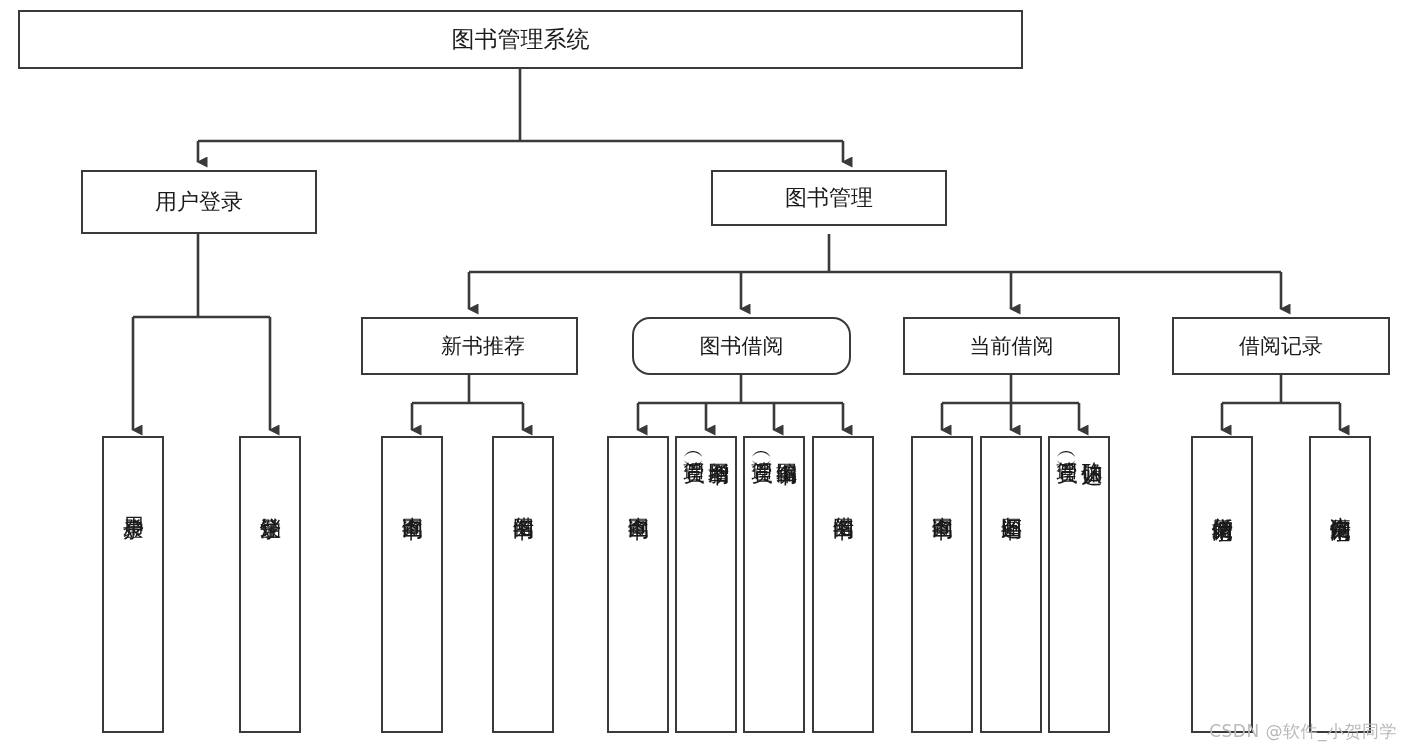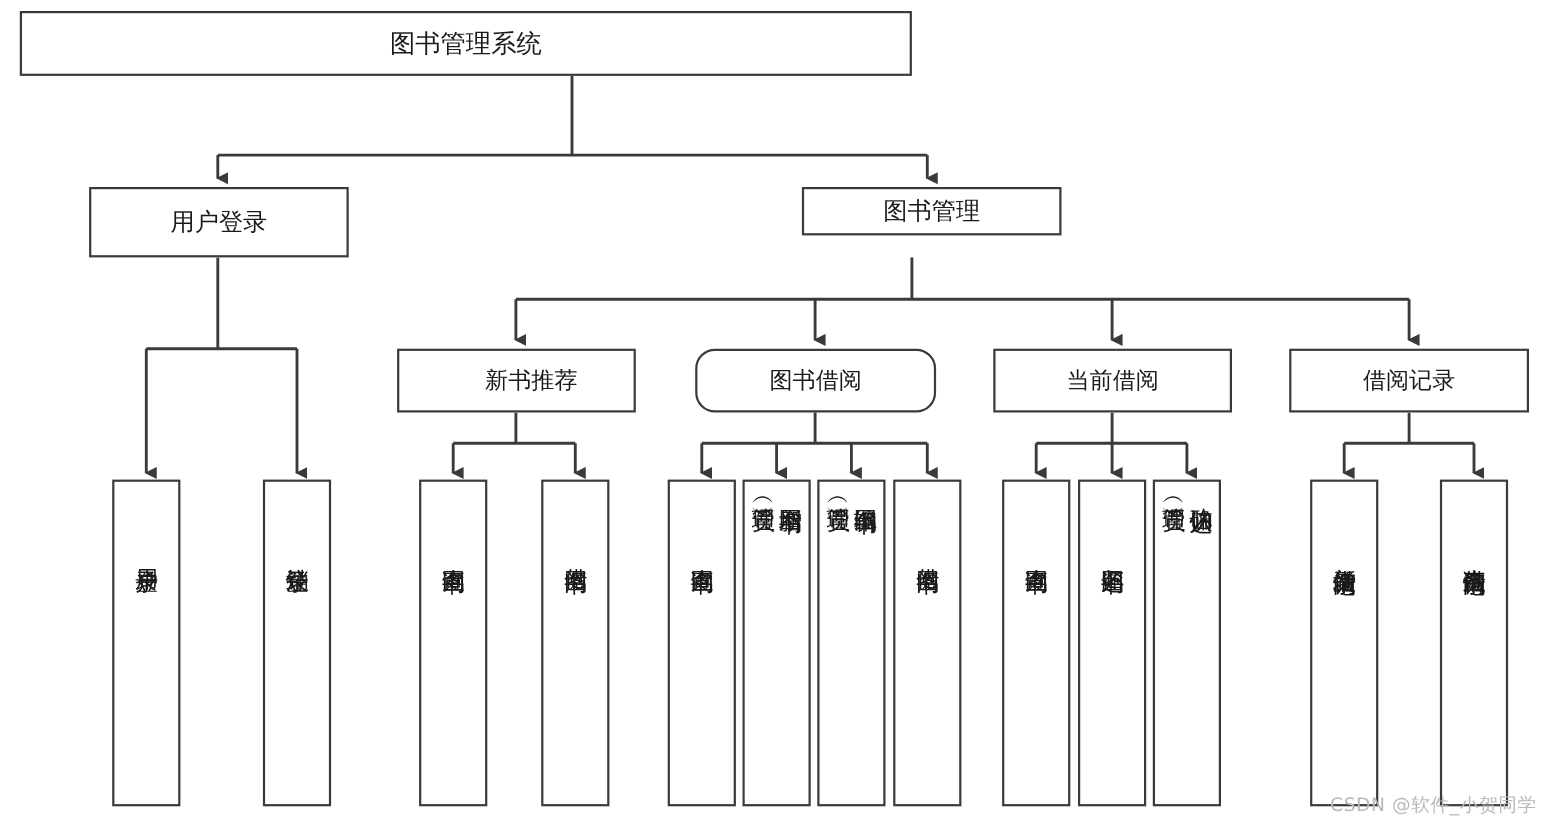--- a/index.html
+++ b/index.html
@@ -125,28 +125,28 @@
       <path d="M1011,403 L1011,430" marker-end="url(#arrow)"></path>
       <path d="M1079,403 L1079,430" marker-end="url(#arrow)"></path>
 
       <path d="M1281,375 L1281,403"></path>
       <path d="M1222,403 L1340,403"></path>
       <path d="M1222,403 L1222,430" marker-end="url(#arrow)"></path>
       <path d="M1340,403 L1340,430" marker-end="url(#arrow)"></path>
     </g>
   </svg>
 
-  <div class="node level0" style="left:18px; top:10px; width:811px; height:59px;">
+  <div class="node level0" style="left:18px; top:10px; width:1005px; height:59px;">
     <span>图书管理系统</span>
   </div>
 
   <div class="node level1" style="left:81px; top:170px; width:236px; height:64px;">
     <span>用户登录</span>
   </div>
-  <div class="node level1" style="left:729px; top:170px; width:236px; height:44px;text-align:center;">
+  <div class="node level1" style="left:711px; top:170px; width:236px; height:56px;text-align:center;">
     <span>图书管理</span>
   </div>
 
   <div class="node level2" style="left:361px; top:317px; width:217px; height:58px;padding-left:27px;">
     <span>新书推荐</span>
   </div>
   <div class="node level2" style="left:632px; top:317px; width:219px; height:58px;border-radius:18px;">
     <span>图书借阅</span>
   </div>
   <div class="node level2" style="left:903px; top:317px; width:217px; height:58px;text-align:right;">

